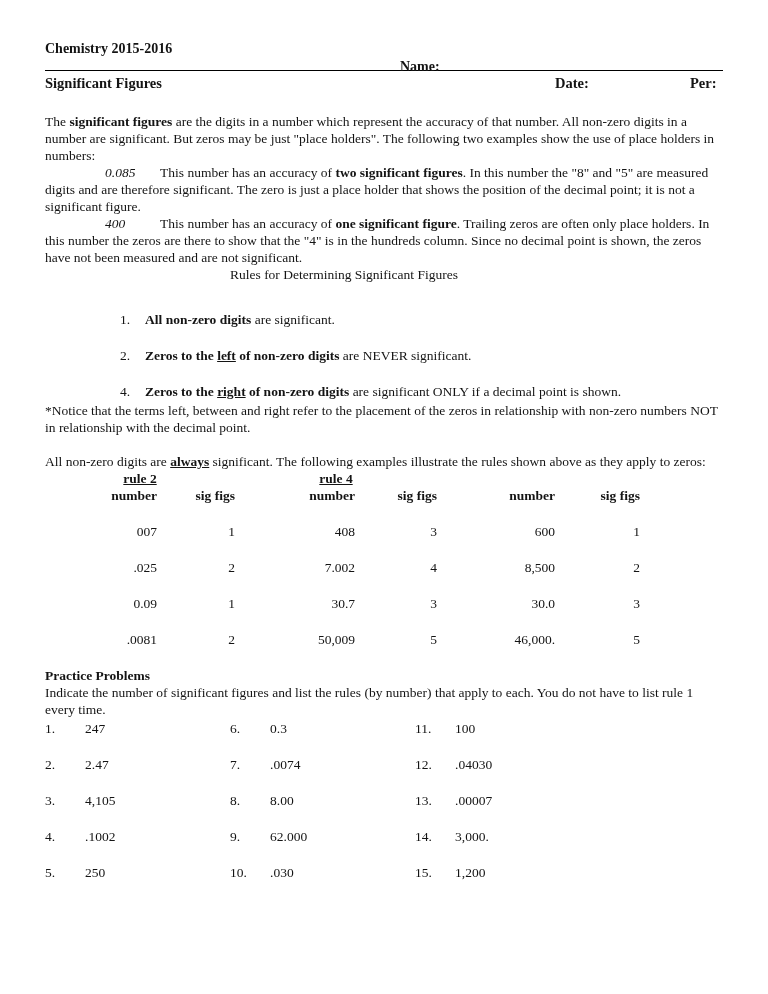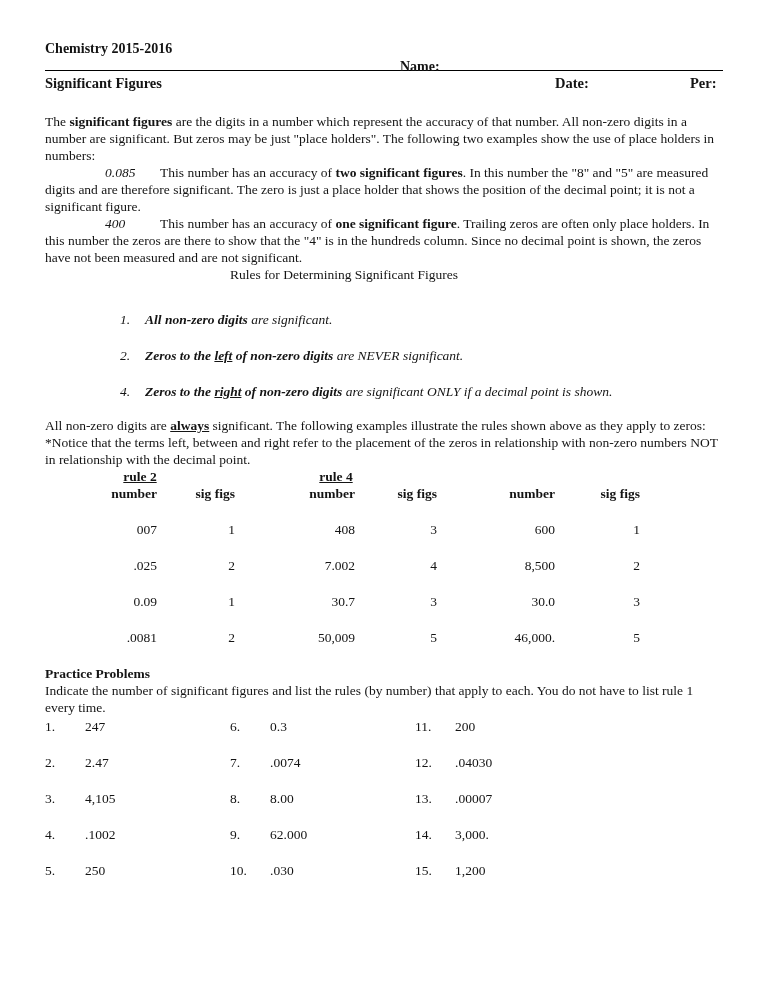--- a/index.html
+++ b/index.html
@@ -25,21 +25,21 @@
   .hdr-per { position: absolute; left: 645px; }
 
   
   .para { margin: 0; }
   .intro { margin-top: 20px; }
   .tab { display: inline-block; width: 60px; text-indent: 0; }
   .exnum { display: inline-block; width: 55px; text-indent: 0; font-style: italic; }
   .rules-heading { margin-left: 185px; }
 
   .rules { margin-top: 28px; }
-  .rule { margin-left: 40px; text-indent: 35px; margin-bottom: 19px; font-style: italic; }
+  .rule { margin-left: 40px; text-indent: 35px; margin-bottom: 19px; }
   .rule:last-child { margin-bottom: 2px; }
   .rnum { display: inline-block; width: 25px; text-indent: 0; }
 
   .spaced { margin-top: 17px; }
 
   
   .sig-table { margin-top: 0; }
   .trow { display: grid; grid-template-columns: 112px 78px 120px 82px 118px 85px; }
   .trow .cell { text-align: right; }
   .span2 { grid-column: span 2; text-align: center; }
@@ -72,23 +72,23 @@
   <p class="para"><span class="tab"></span><span class="exnum">400</span><span>This number has an accuracy of </span><span class="b">one significant figure</span><span>. Trailing zeros are often only place holders.  In this number the zeros are there to show that the "4" is in the hundreds column.  Since no decimal point is shown, the zeros have not been measured and are not significant.</span></p>
 
   <p class="para rules-heading">Rules for Determining Significant Figures</p>
 
   <div class="rules">
     <p class="rule"><span class="rnum">1.</span><span class="b">All non-zero digits</span><span class="b u"></span><span class="b"></span><span> are significant.</span></p>
     <p class="rule"><span class="rnum">2.</span><span class="b">Zeros to the </span><span class="b u">left</span><span class="b"> of non-zero digits</span><span> are NEVER significant.</span></p>
     <p class="rule"><span class="rnum">4.</span><span class="b">Zeros to the </span><span class="b u">right</span><span class="b"> of non-zero digits</span><span> are significant ONLY if a decimal point is shown.</span></p>
   </div>
 
+  <p class="para">*Notice that the terms left, between and right refer to the placement of the zeros in relationship with non-zero numbers NOT in relationship with the decimal point.</p>
+
   <p class="para spaced"><span>All non-zero digits are </span><span class="b u">always</span><span> significant.  The following examples illustrate the rules shown above as they apply to zeros:</span></p>
-
-  <p class="para">*Notice that the terms left, between and right refer to the placement of the zeros in relationship with non-zero numbers NOT in relationship with the decimal point.</p>
 
   <div class="sig-table">
     <div class="trow">
       <div class="span2"><span class="b u">rule 2</span></div>
       <div class="span2"><span class="b u">rule 4</span></div>
     </div>
     <div class="trow subhead">
       <div class="cell b">number</div>
       <div class="cell b">sig figs</div>
       <div class="cell b">number</div>
@@ -132,21 +132,21 @@
 
   <p class="practice-heading">Practice Problems</p>
   <p class="para">Indicate the number of significant figures and list the rules (by number) that apply to each. You do not have to list rule 1 every time.</p>
 
   <div class="problems">
     <span>1.</span>
       <span>247</span>
       <span>6.</span>
       <span>0.3</span>
       <span>11.</span>
-      <span>200</span>
+      <span>100</span>
     <span>2.</span>
       <span>2.47</span>
       <span>7.</span>
       <span>.0074</span>
       <span>12.</span>
       <span>.04030</span>
     <span>3.</span>
       <span>4,105</span>
       <span>8.</span>
       <span>8.00</span>

